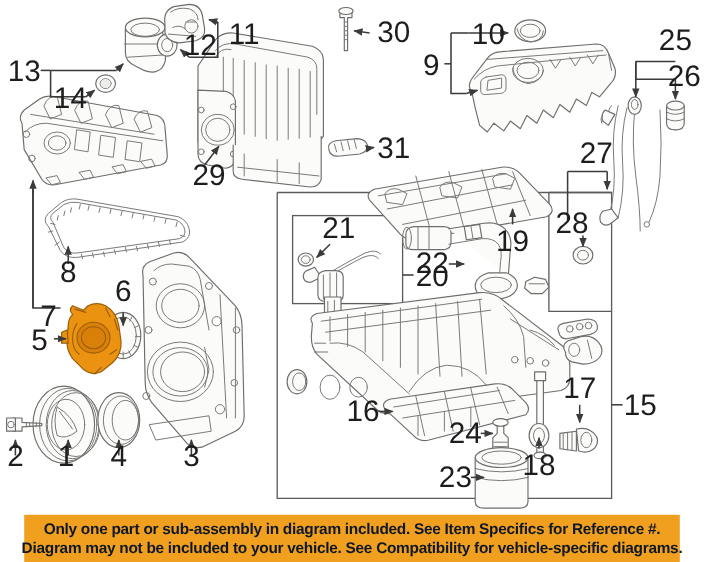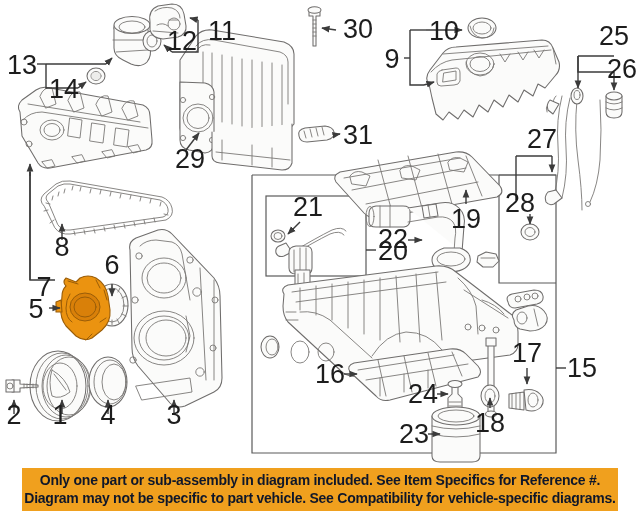--- a/index.html
+++ b/index.html
@@ -553,16 +553,16 @@
       <text class="callout-num" x="520" y="212" text-anchor="middle">28</text>
       <text class="callout-num" x="190" y="168" text-anchor="middle">29</text>
       <text class="callout-num" x="358" y="38" text-anchor="middle">30</text>
       <text class="callout-num" x="358" y="144" text-anchor="middle">31</text>
     </g>
 
   </svg>
 
   <div id="banner">
     <div class="banner-line">Only one part or sub-assembly in diagram included. See Item Specifics for Reference #.</div>
-    <div class="banner-line">Diagram may not be specific to part vehicle. See Compatibility for vehicle-specific diagrams.</div>
+    <div class="banner-line">Diagram may not be included to your vehicle. See Compatibility for vehicle-specific diagrams.</div>
   </div>
 
 </div>
 
 </body></html>

